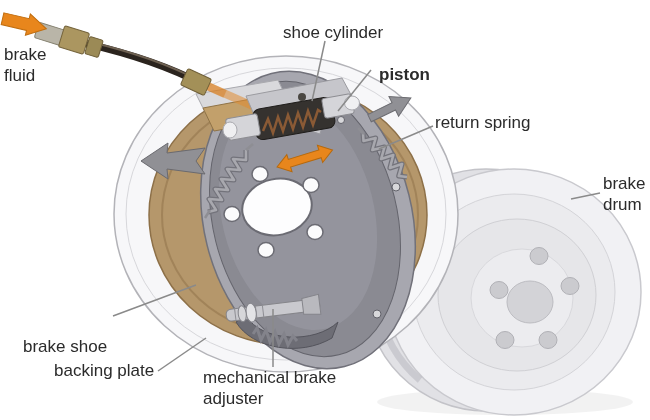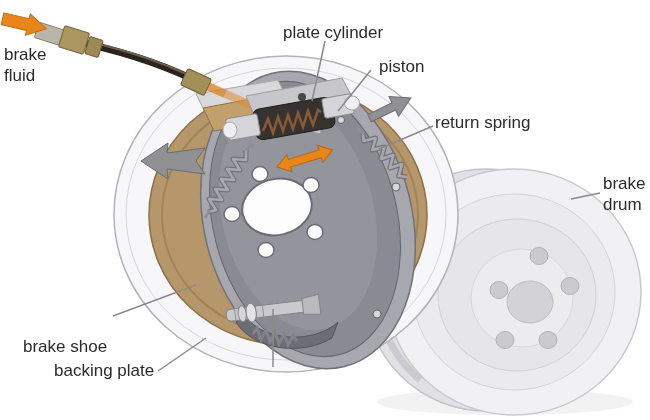--- a/index.html
+++ b/index.html
@@ -143,19 +143,20 @@
     <line x1="371" y1="70" x2="338" y2="111"></line>
     <line x1="433" y1="126" x2="379" y2="149"></line>
     <line x1="600" y1="193" x2="571" y2="199"></line>
     <line x1="113" y1="316" x2="196" y2="285"></line>
     <line x1="158" y1="371" x2="206" y2="338"></line>
     <line x1="273" y1="367" x2="273" y2="309"></line>
   </g>
 </svg>
 
   <div class="lbl wrap" style="left:4px;top:44px;width:58px;">brake fluid</div>
-  <div class="lbl" style="left:283px;top:22px;">plate cylinder</div>
-  <div class="lbl" style="left:379px;top:56px;">piston</div>
+  <div class="lbl" style="left:283px;top:22px;">shoe cylinder</div>
+  <div class="lbl" style="left:379px;top:64px;font-weight:bold;">piston</div>
   <div class="lbl" style="left:435px;top:112px;">return spring</div>
   <div class="lbl wrap" style="left:603px;top:173px;width:52px;">brake drum</div>
   <div class="lbl" style="left:23px;top:308px;margin-top:28px;">brake shoe</div>
   <div class="lbl" style="left:54px;top:360px;">backing plate</div>
+  <div class="lbl wrap" style="left:203px;top:367px;width:170px;">mechanical brake adjuster</div>
 </div>
 
 </body></html>

